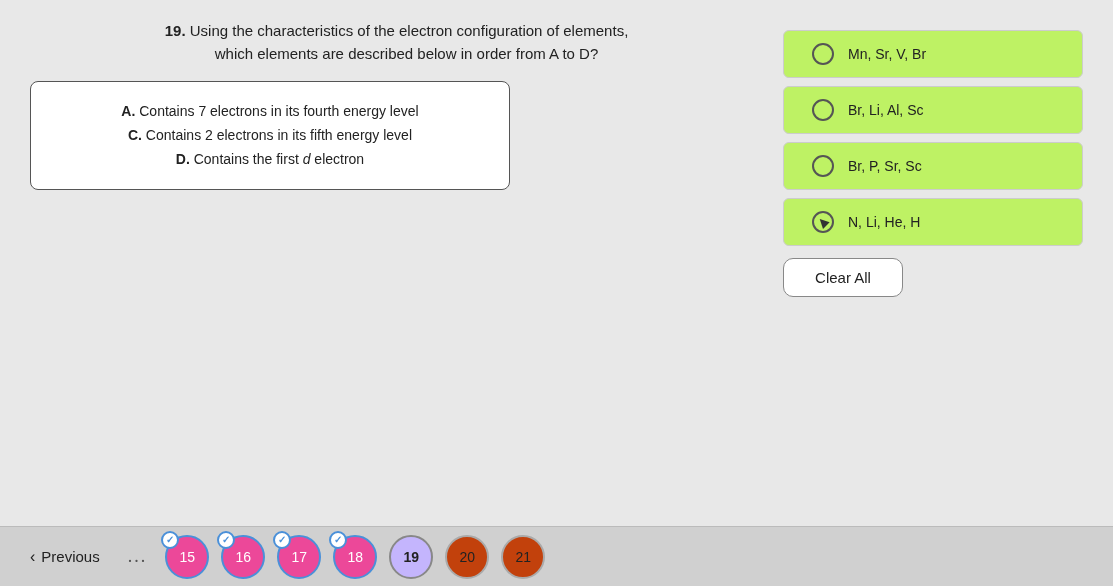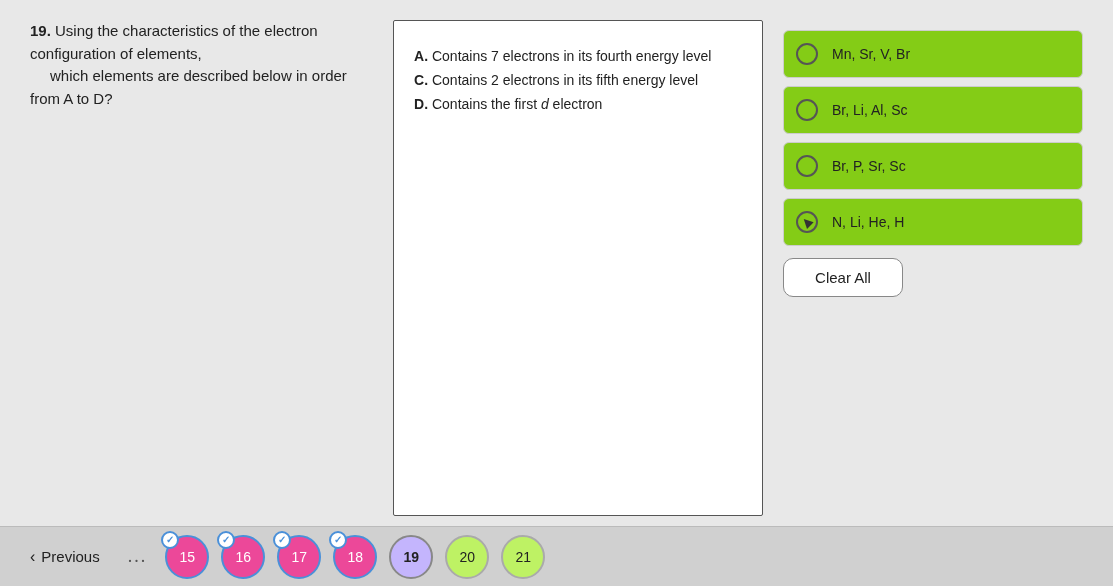--- a/index.html
+++ b/index.html
@@ -24,39 +24,41 @@
     .content-area {
       display: flex;
       flex: 1;
       padding: 20px 30px 10px 30px;
       gap: 20px;
     }
 
     .left-section {
       flex: 1;
       display: flex;
+      flex-direction: column;
       gap: 16px;
+      text-align: center;
     }
 
     .question-text {
       font-size: 15px;
       line-height: 1.5;
       color: #222;
       font-family: Arial, sans-serif;
     }
 
     .question-number {
       font-weight: bold;
     }
 
     .question-box {
       border: 1.5px solid #555;
       background: #fff;
-      padding: 24px 20px;
-      border-radius: 2px;
+      padding: 18px 20px;
+      border-radius: 8px;
       width: 480px;
     }
 
     .question-box-item {
       font-size: 14px;
       color: #222;
       line-height: 1.7;
       font-family: Arial, sans-serif;
     }
 
@@ -66,26 +68,26 @@
 
     .right-section {
       width: 300px;
       display: flex;
       flex-direction: column;
       gap: 8px;
       padding-top: 10px;
     }
 
     .answer-option {
-      background: #84cc16;
+      background: #bef264;
       border: 1px solid #ccc;
       border-radius: 6px;
       display: flex;
       align-items: center;
-      padding: 12px 12px;
+      padding: 12px 28px;
       gap: 14px;
       cursor: pointer;
     }
 
     .radio-circle {
       width: 22px;
       height: 22px;
       border-radius: 50%;
       border: 2px solid #555;
       background: transparent;
@@ -148,21 +150,21 @@
       color: #555;
       padding: 0 6px;
       letter-spacing: 2px;
     }
 
     .page-num-btn {
       width: 44px;
       height: 44px;
       border-radius: 50%;
       border: 2px solid #aaa;
-      background: #bef264;
+      background: #c2410c;
       display: flex;
       align-items: center;
       justify-content: center;
       cursor: pointer;
       font-size: 14px;
       font-family: Arial, sans-serif;
       color: #222;
     }
 
     .page-num-btn.active-page {

